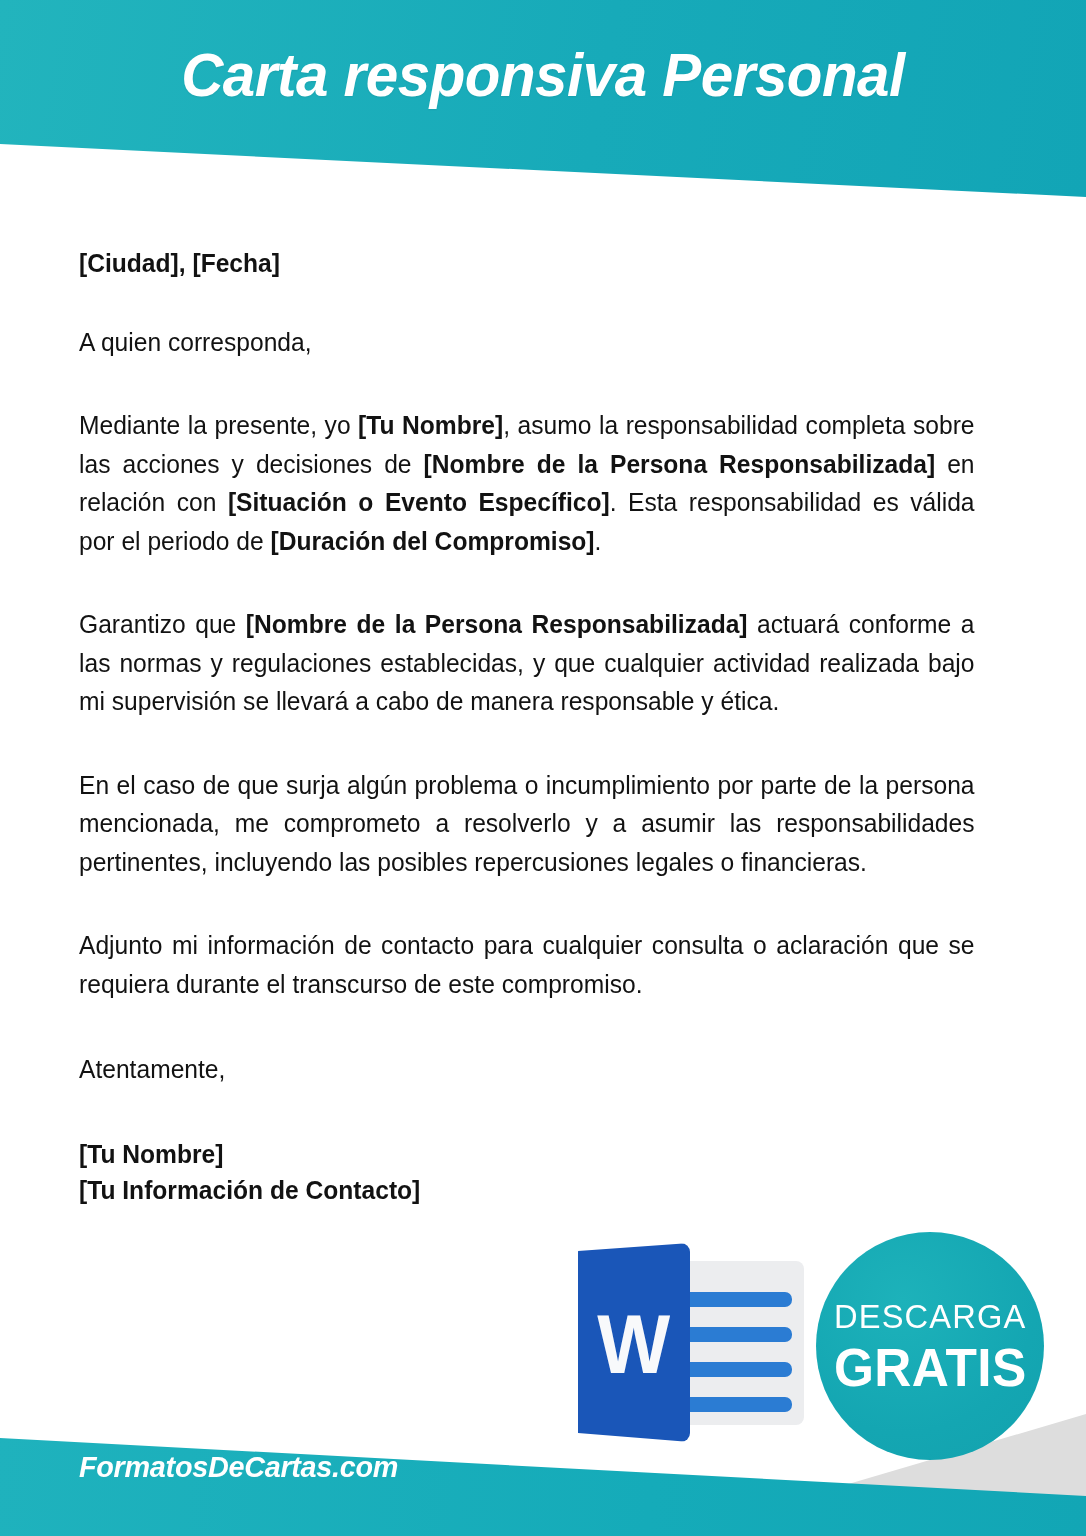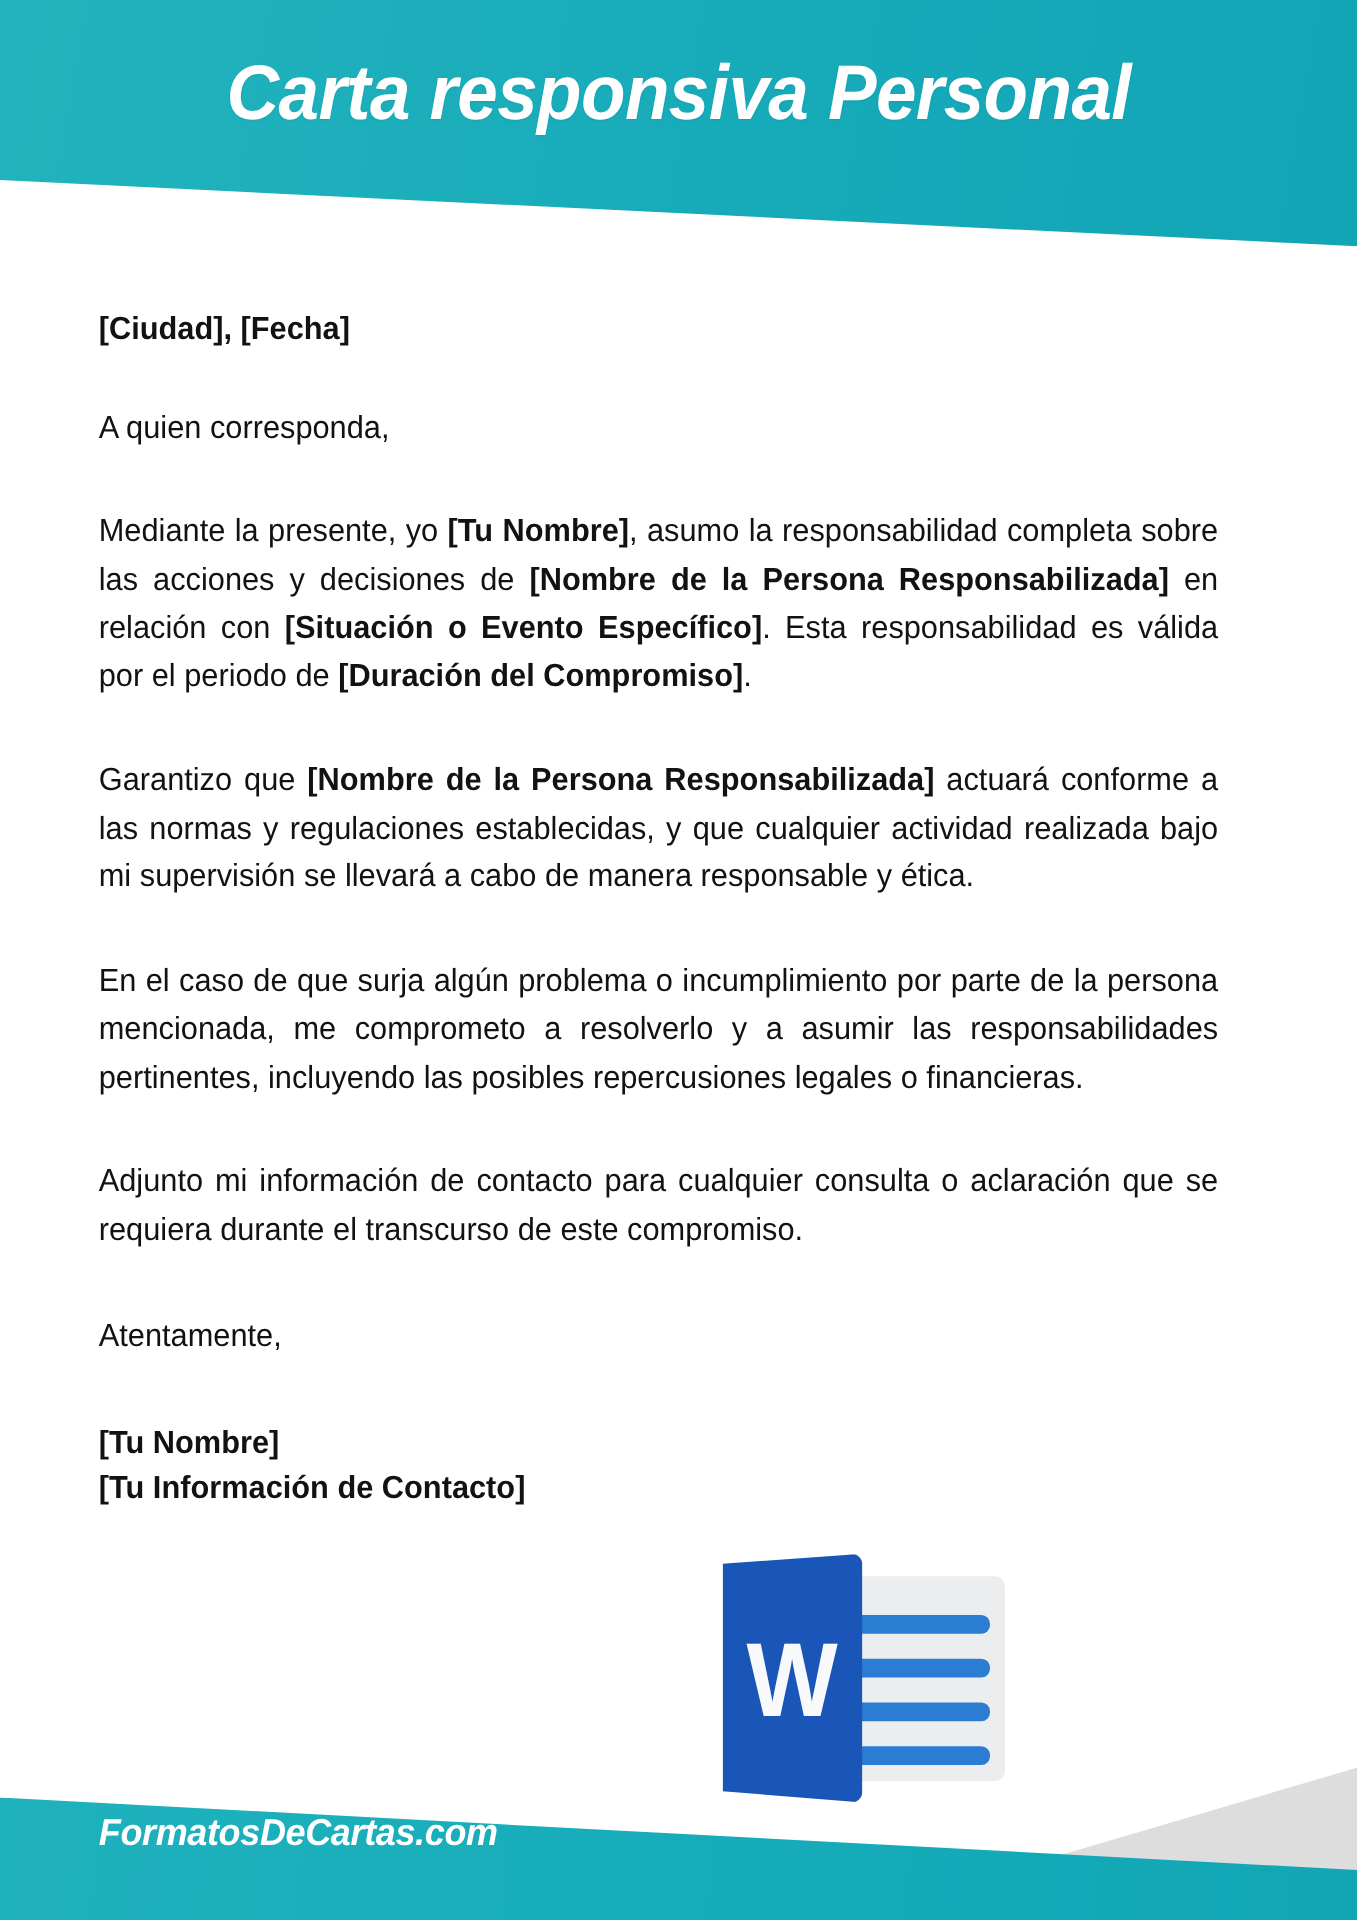--- a/index.html
+++ b/index.html
@@ -237,14 +237,18 @@
     <div id="word-page"></div>
     <div class="word-bar" id="word-bar-1"></div>
     <div class="word-bar" id="word-bar-2"></div>
     <div class="word-bar" id="word-bar-3"></div>
     <div class="word-bar" id="word-bar-4"></div>
     <div id="word-panel">
       <span id="word-letter">W</span>
     </div>
   </div>
 
+  <div id="download-badge">
+    <span id="badge-line-1">DESCARGA</span>
+    <span id="badge-line-2">GRATIS</span>
+  </div>
 
 </div>
 
 </body></html>

